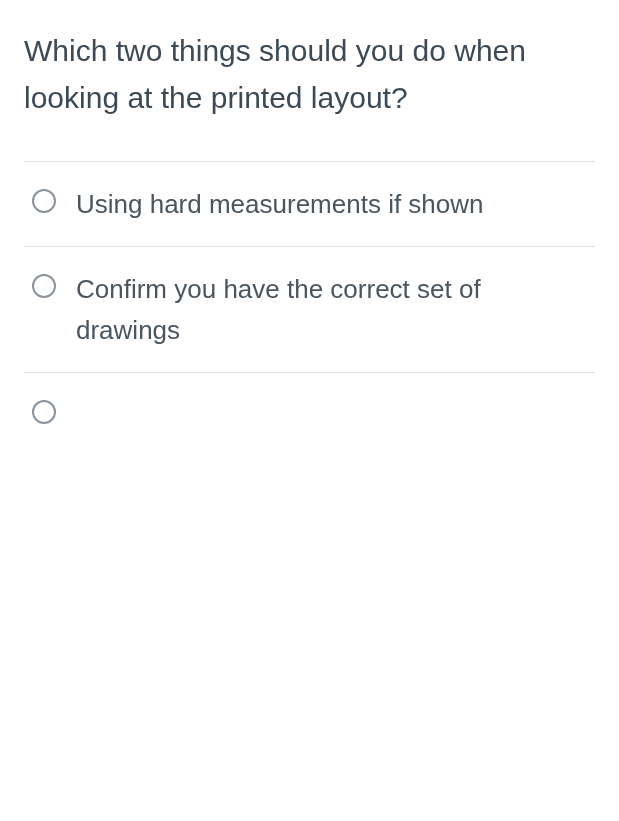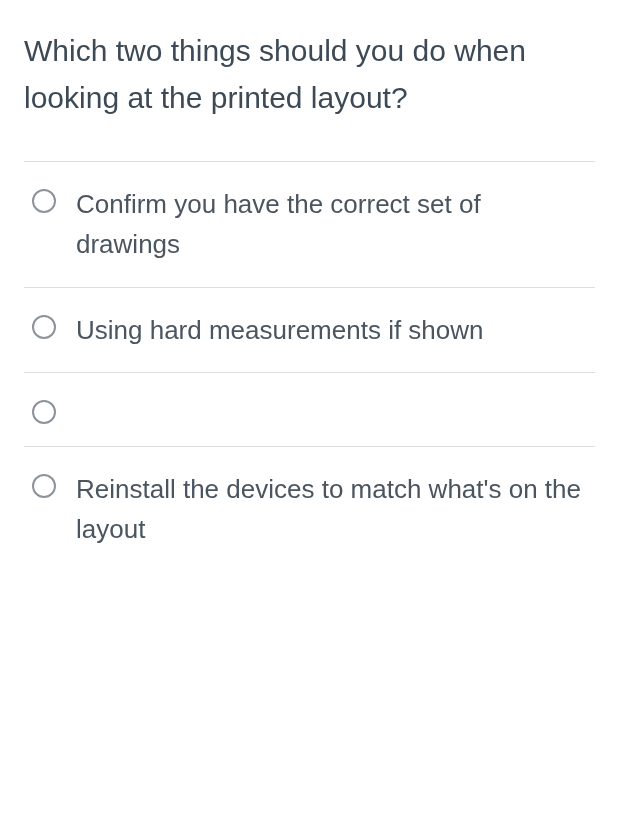--- a/index.html
+++ b/index.html
@@ -53,26 +53,22 @@
     }
   </style>
 </head>
 <body>
 
 <div class="question-text">Which two things should you do when looking at the printed layout?</div>
 
 <div class="options">
   <div class="option">
     <div class="radio"></div>
+    <div class="option-label">Using hard measurements if shown</div>
+  </div>
+  <div class="option">
+    <div class="radio"></div>
     <div class="option-label">Confirm you have the correct set of drawings</div>
   </div>
   <div class="option">
     <div class="radio"></div>
-    <div class="option-label">Using hard measurements if shown</div>
-  </div>
-  <div class="option">
-    <div class="radio"></div>
-  </div>
-  <div class="option">
-    <div class="radio"></div>
-    <div class="option-label">Reinstall the devices to match what's on the layout</div>
   </div>
 </div>
 
 </body></html>

